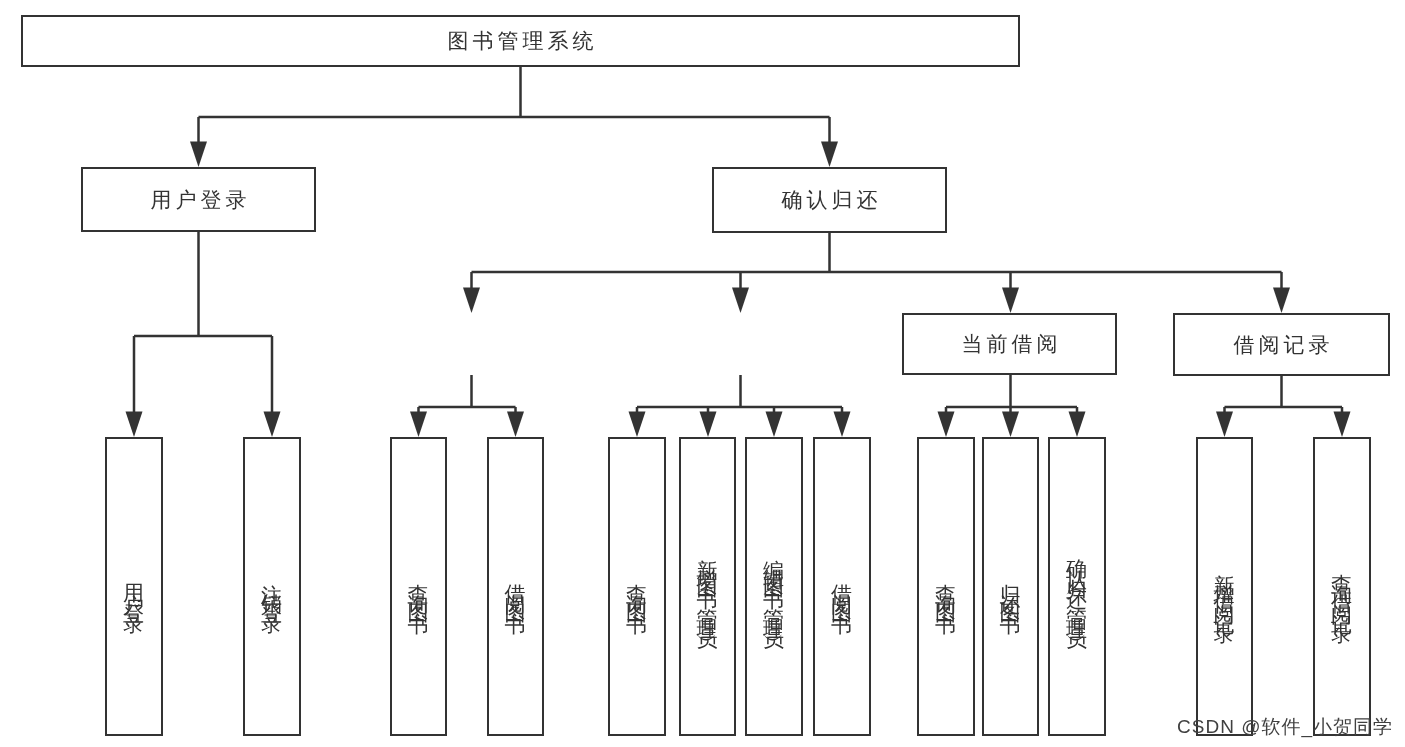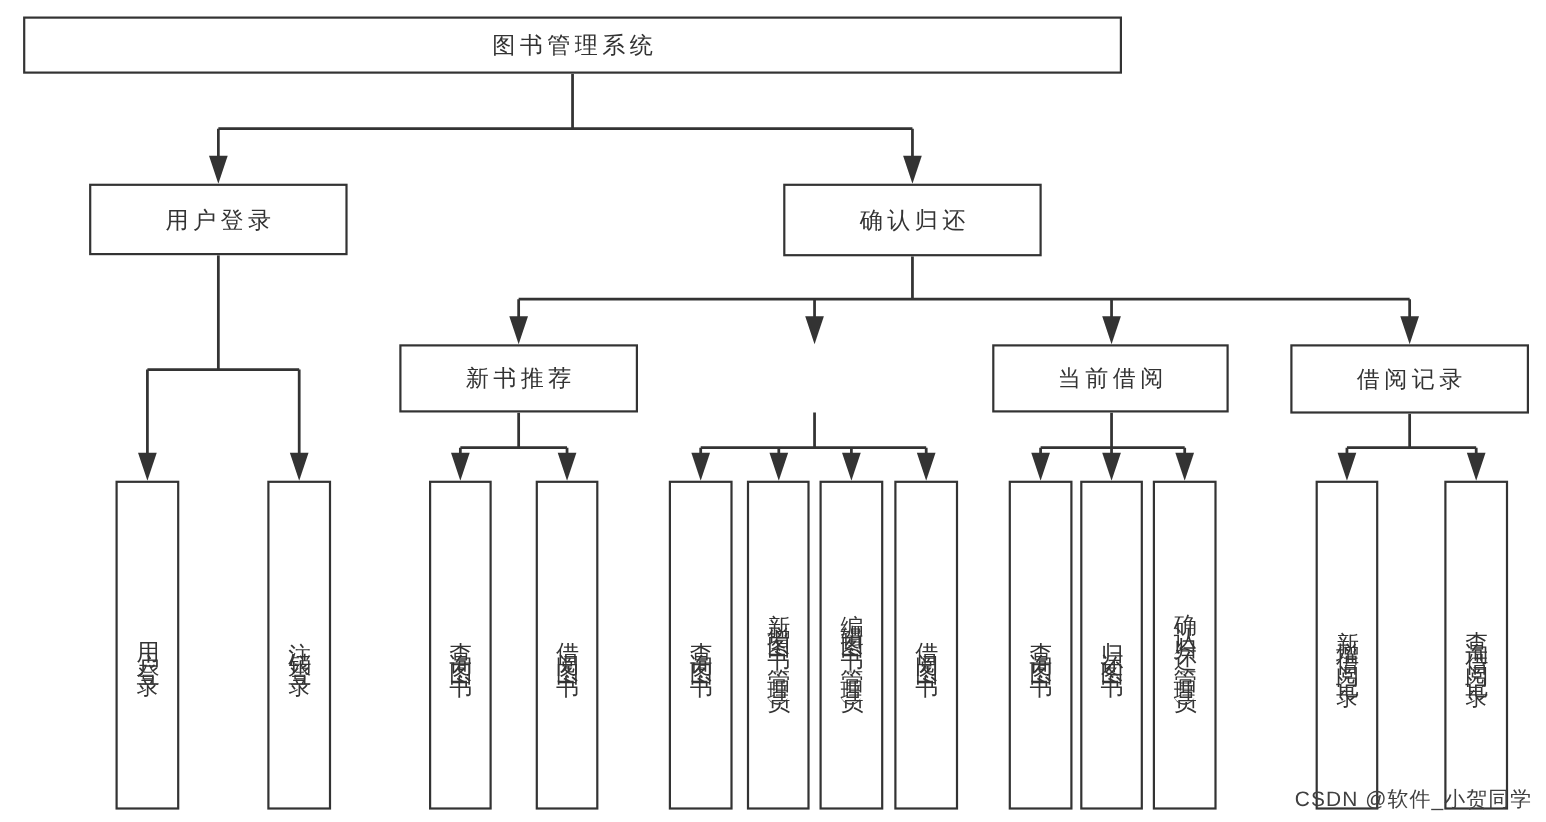--- a/index.html
+++ b/index.html
@@ -121,23 +121,20 @@
     <span class="lbl">图书管理系统</span>
   </div>
 
   <div class="node node-h" style="left:81px;top:167px;width:235px;height:65px">
     <span class="lbl">用户登录</span>
   </div>
   <div class="node node-h" style="left:712px;top:167px;width:235px;height:66px">
     <span class="lbl">确认归还</span>
   </div>
 
-  <div class="node node-h" style="left:363px;top:313px;width:217px;height:62px">
-    <span class="lbl">新书推荐</span>
-  </div>
   <div class="node node-h" style="left:1173px;top:313px;width:217px;height:63px">
     <span class="lbl">借阅记录</span>
   </div>
   <div class="node node-h" style="left:902px;top:313px;width:215px;height:62px">
     <span class="lbl">当前借阅</span>
   </div>
 
   <div class="node node-v" style="left:105px;top:437px;width:58px;height:299px">
     <span class="lbl">用户登录</span>
   </div>

